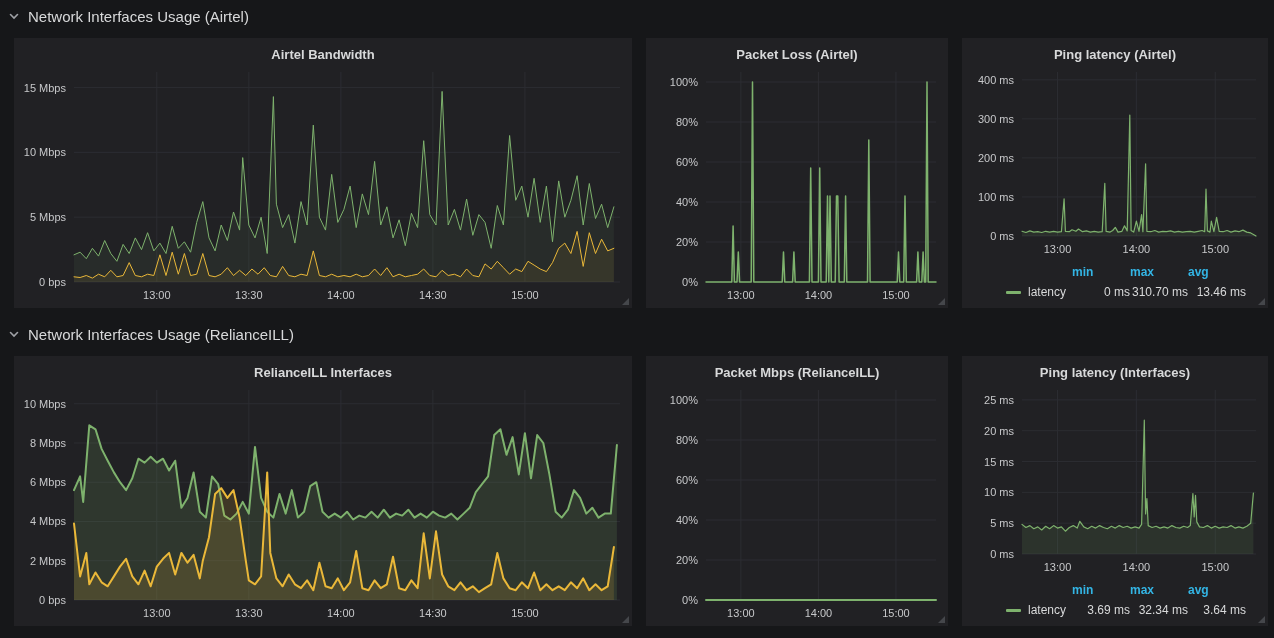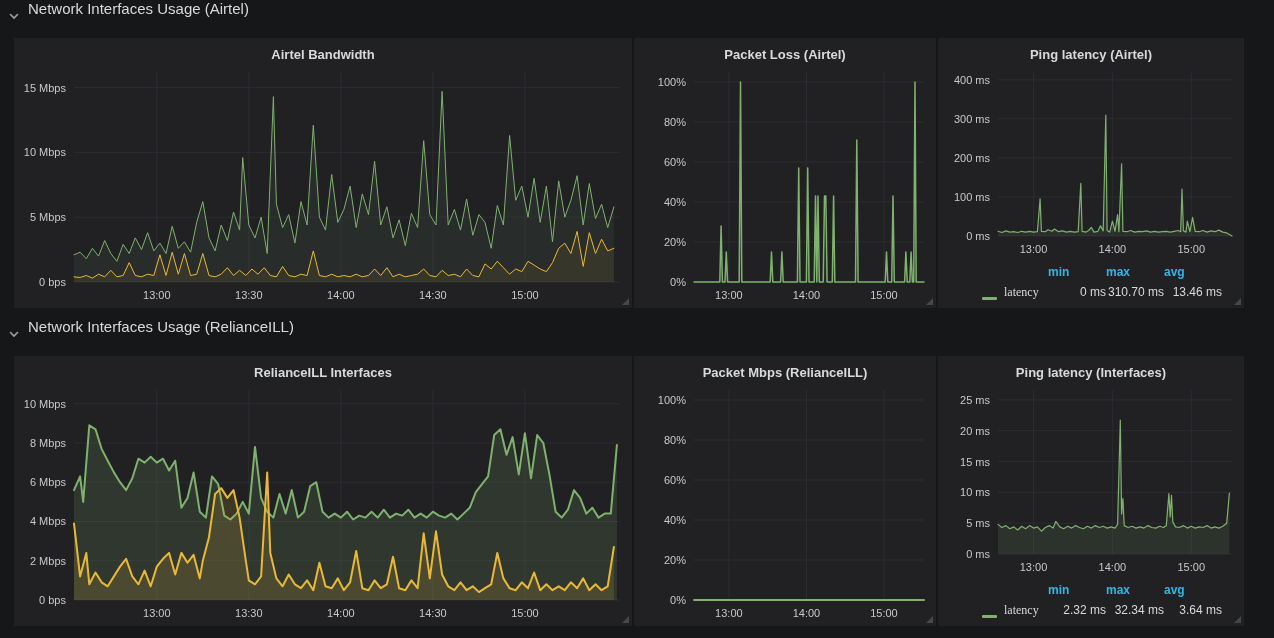--- a/index.html
+++ b/index.html
@@ -1,32 +1,32 @@
 <!DOCTYPE html>
 <html><head>
 <meta charset="utf-8">
 <style>
   html,body{margin:0;padding:0;background:#161719;}
   body{width:1274px;height:638px;overflow:hidden;font-family:"Liberation Sans",sans-serif;-webkit-font-smoothing:antialiased;}
   .dash{width:1274px;height:638px;background:#161719;}
-  .row-header{height:32px;display:flex;gap:8px;padding-left:8px;color:#d8d9da;font-size:15px;font-weight:500;cursor:pointer;}
+  .row-header{height:32px;display:flex;align-items:center;gap:8px;padding-left:8px;color:#d8d9da;font-size:15px;font-weight:500;cursor:pointer;}
   .row-header .chev{display:flex;align-items:center;color:#9fa1a6;}
-  .panel-row{display:grid;grid-template-columns:618px 302px 306px;gap:2px;margin-left:14px;height:270px;}
+  .panel-row{display:grid;grid-template-columns:618px 302px 306px;gap:14px;margin-left:14px;height:270px;}
   .panel-row + .row-header{margin-top:10px;}
   .panel-row{margin-bottom:6px;}
   .row-header{margin-bottom:6px;}
   .panel{position:relative;background:#212124;display:flex;flex-direction:column;box-sizing:border-box;}
   .panel h2{margin:0;padding:8px 0 0;text-align:center;font-size:13px;font-weight:700;color:#d8d9da;line-height:18px;cursor:pointer;}
   .plot{flex:1;position:relative;overflow:hidden;}
   .plot svg{position:absolute;left:0;top:0;}
   .legend{height:46px;padding:0 22px 6px 44px;font-size:12px;color:#d8d9da;box-sizing:border-box;}
   .lg-row{display:grid;grid-template-columns:66px 1fr 1fr 1fr;align-items:center;height:20px;}
   .lg-stat{color:#33b5e5;font-weight:700;text-align:left;cursor:pointer;}
   .lg-val{text-align:right;color:#d8d9da;}
-  .lg-label{display:flex;align-items:flex-end;gap:7px;white-space:nowrap;cursor:pointer;font-family:Liberation Serif, serif;}
+  .lg-label{display:flex;align-items:center;gap:7px;white-space:nowrap;cursor:pointer;}
   .swatch{display:inline-block;width:15px;height:3px;border-radius:1px;}
   .resize-handle{position:absolute;right:3px;bottom:3px;width:0;height:0;border-left:7px solid transparent;border-bottom:7px solid #45474b;cursor:nwse-resize;}
 </style>
 </head>
 <body>
 
 <div class="dash">
 
   <div class="row-header">
     <span class="chev">
@@ -237,21 +237,21 @@
         </div>
       <div class="legend">
           <div class="lg-row">
             <span class="lg-label"></span>
             <span class="lg-stat">min</span>
             <span class="lg-stat">max</span>
             <span class="lg-stat">avg</span>
           </div>
           <div class="lg-row">
             <span class="lg-label"><i class="swatch" style="background: rgb(126, 178, 109);"></i>latency</span>
-            <span class="lg-val">2.32 ms</span>
+            <span class="lg-val">3.69 ms</span>
             <span class="lg-val">32.34 ms</span>
             <span class="lg-val">3.64 ms</span>
           </div>
         </div>
       <div class="resize-handle"></div>
     </section>
   </div>
 
 </div>
 

